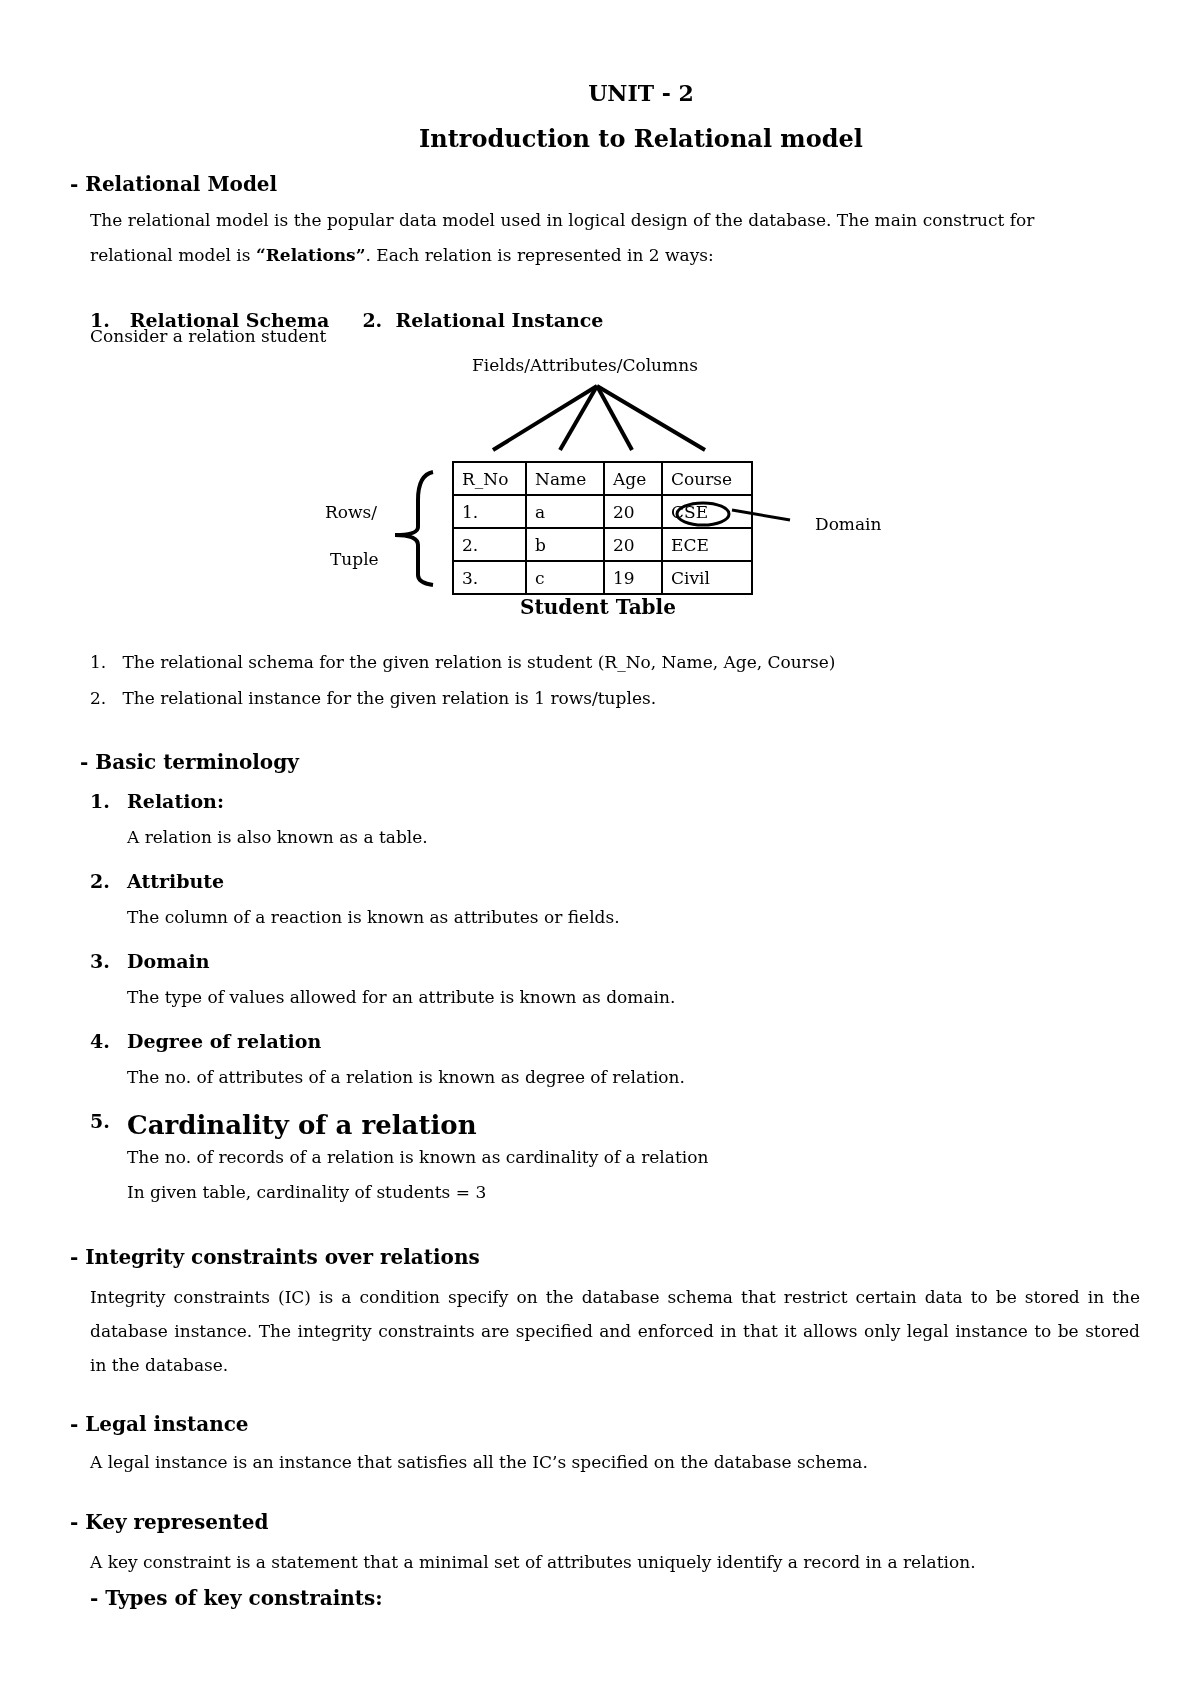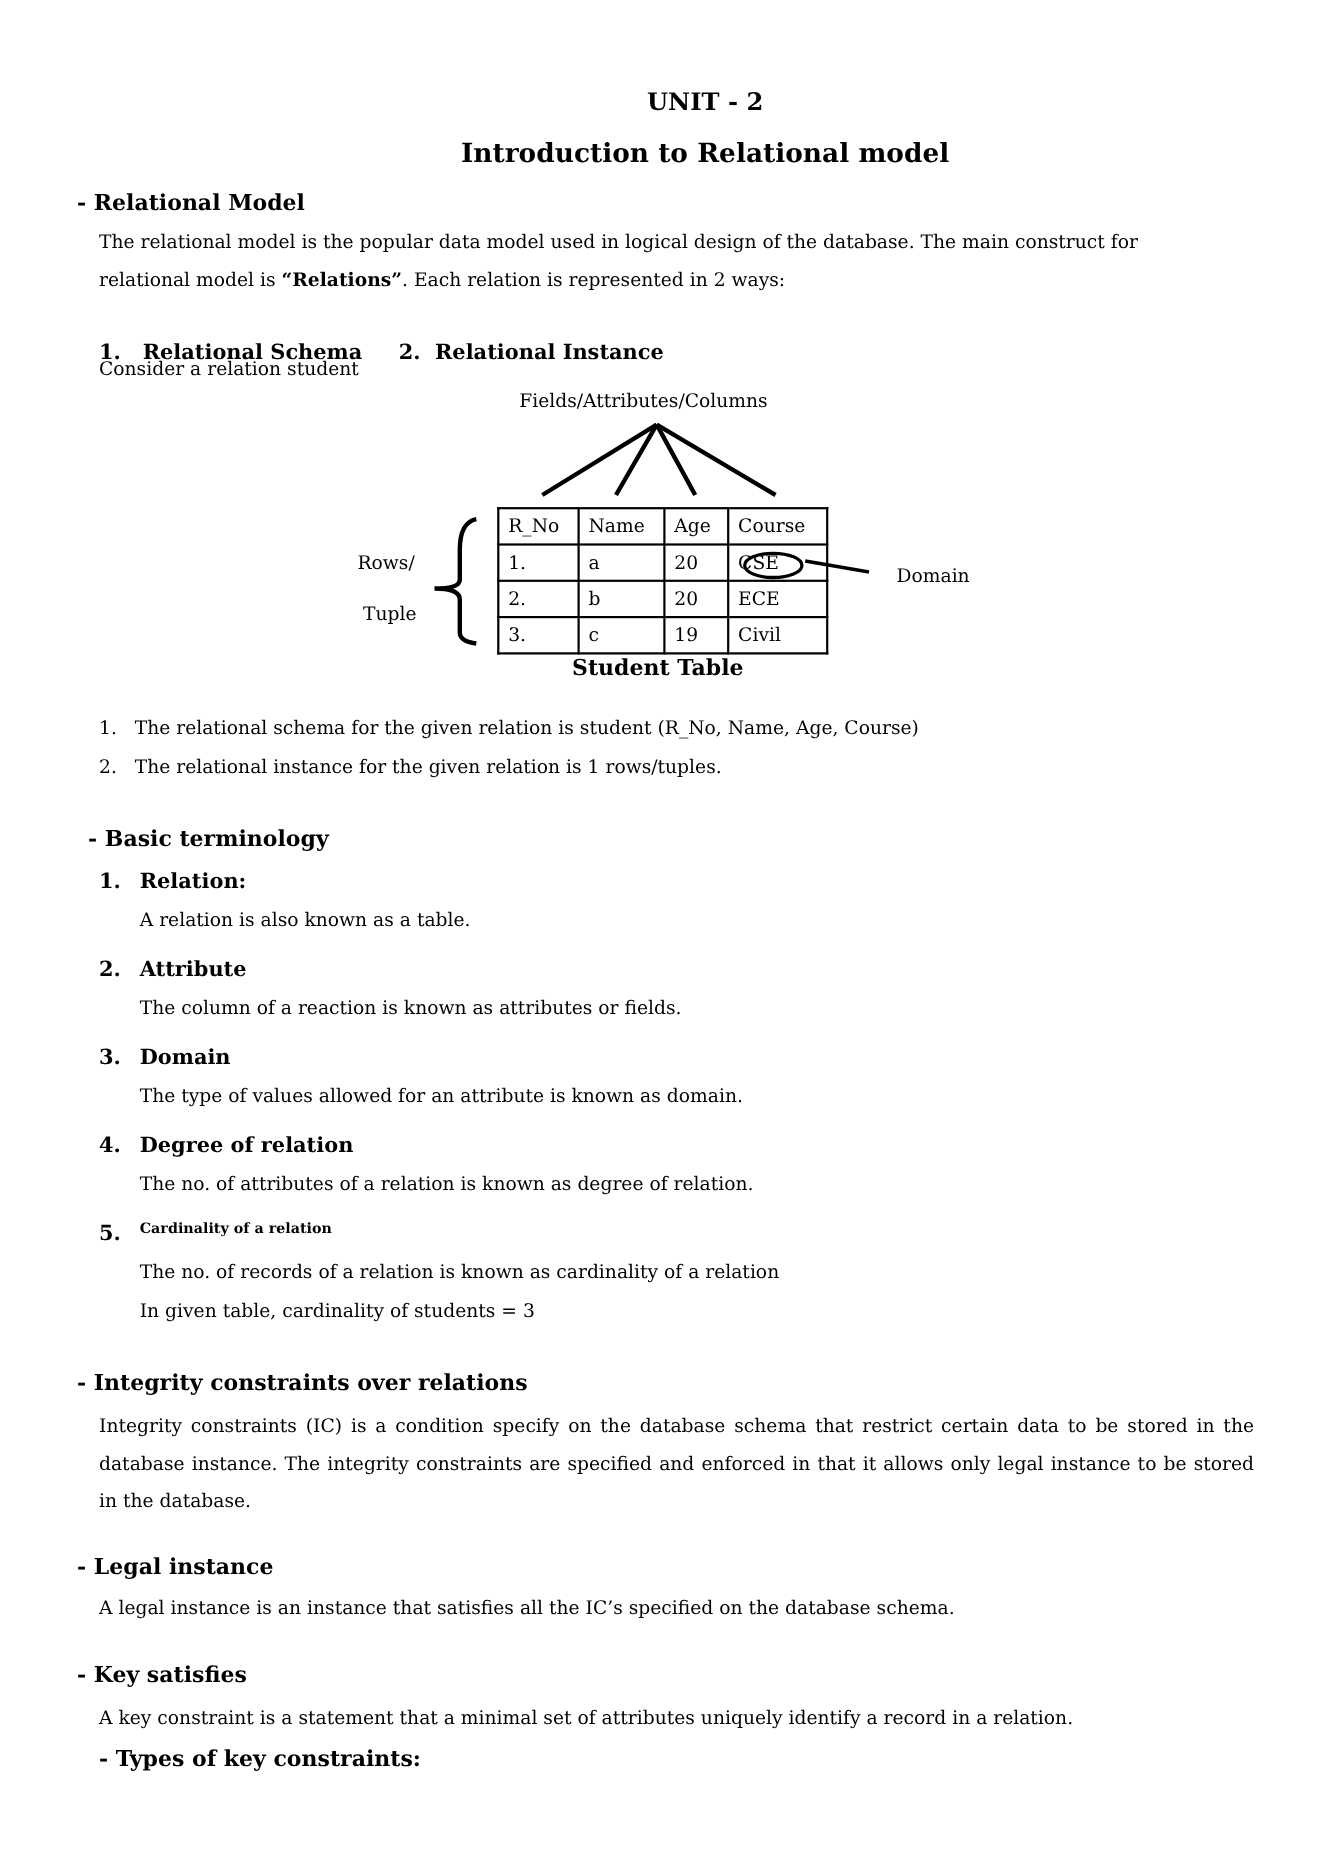--- a/index.html
+++ b/index.html
@@ -86,25 +86,25 @@
 
 <div class="abs h" style="left:90px;top:950px;font-size:19px;">3.</div>
 <div class="abs h" style="left:127px;top:950px;font-size:19px;">Domain</div>
 <div class="abs p" style="left:127px;top:987px;">The type of values allowed for an attribute is known as domain.</div>
 
 <div class="abs h" style="left:90px;top:1030px;font-size:19px;">4.</div>
 <div class="abs h" style="left:127px;top:1030px;font-size:19px;">Degree of relation</div>
 <div class="abs p" style="left:127px;top:1067px;">The no. of attributes of a relation is known as degree of relation.</div>
 
 <div class="abs h" style="left:90px;top:1110px;font-size:19px;">5.</div>
-<div class="abs h" style="left:127px;top:1110px;font-size:13px;">Cardinality of a relation</div>
+<div class="abs h" style="left:127px;top:1110px;font-size:26px;">Cardinality of a relation</div>
 <div class="abs p" style="left:127px;top:1147px;">The no. of records of a relation is known as cardinality of a relation</div>
 <div class="abs p" style="left:127px;top:1182px;">In given table, cardinality of students = 3</div>
 
 <div class="abs h" style="left:70px;top:1245px;">- Integrity constraints over relations</div>
 <div class="abs just" style="left:90px;top:1280px;">Integrity constraints (IC) is a condition specify on the database schema that restrict certain data to be stored in the database instance. The integrity constraints are specified and enforced in that it allows only legal instance to be stored in the database.</div>
 
 <div class="abs h" style="left:70px;top:1412px;">- Legal instance</div>
 <div class="abs p" style="left:90px;top:1452px;">A legal instance is an instance that satisfies all the IC’s specified on the database schema.</div>
 
-<div class="abs h" style="left:70px;top:1510px;">- Key satisfies</div>
+<div class="abs h" style="left:70px;top:1510px;">- Key represented</div>
 <div class="abs p" style="left:90px;top:1552px;">A key constraint is a statement that a minimal set of attributes uniquely identify a record in a relation.</div>
 <div class="abs h" style="left:90px;top:1586px;">- Types of key constraints:</div>
 
 </body></html>

